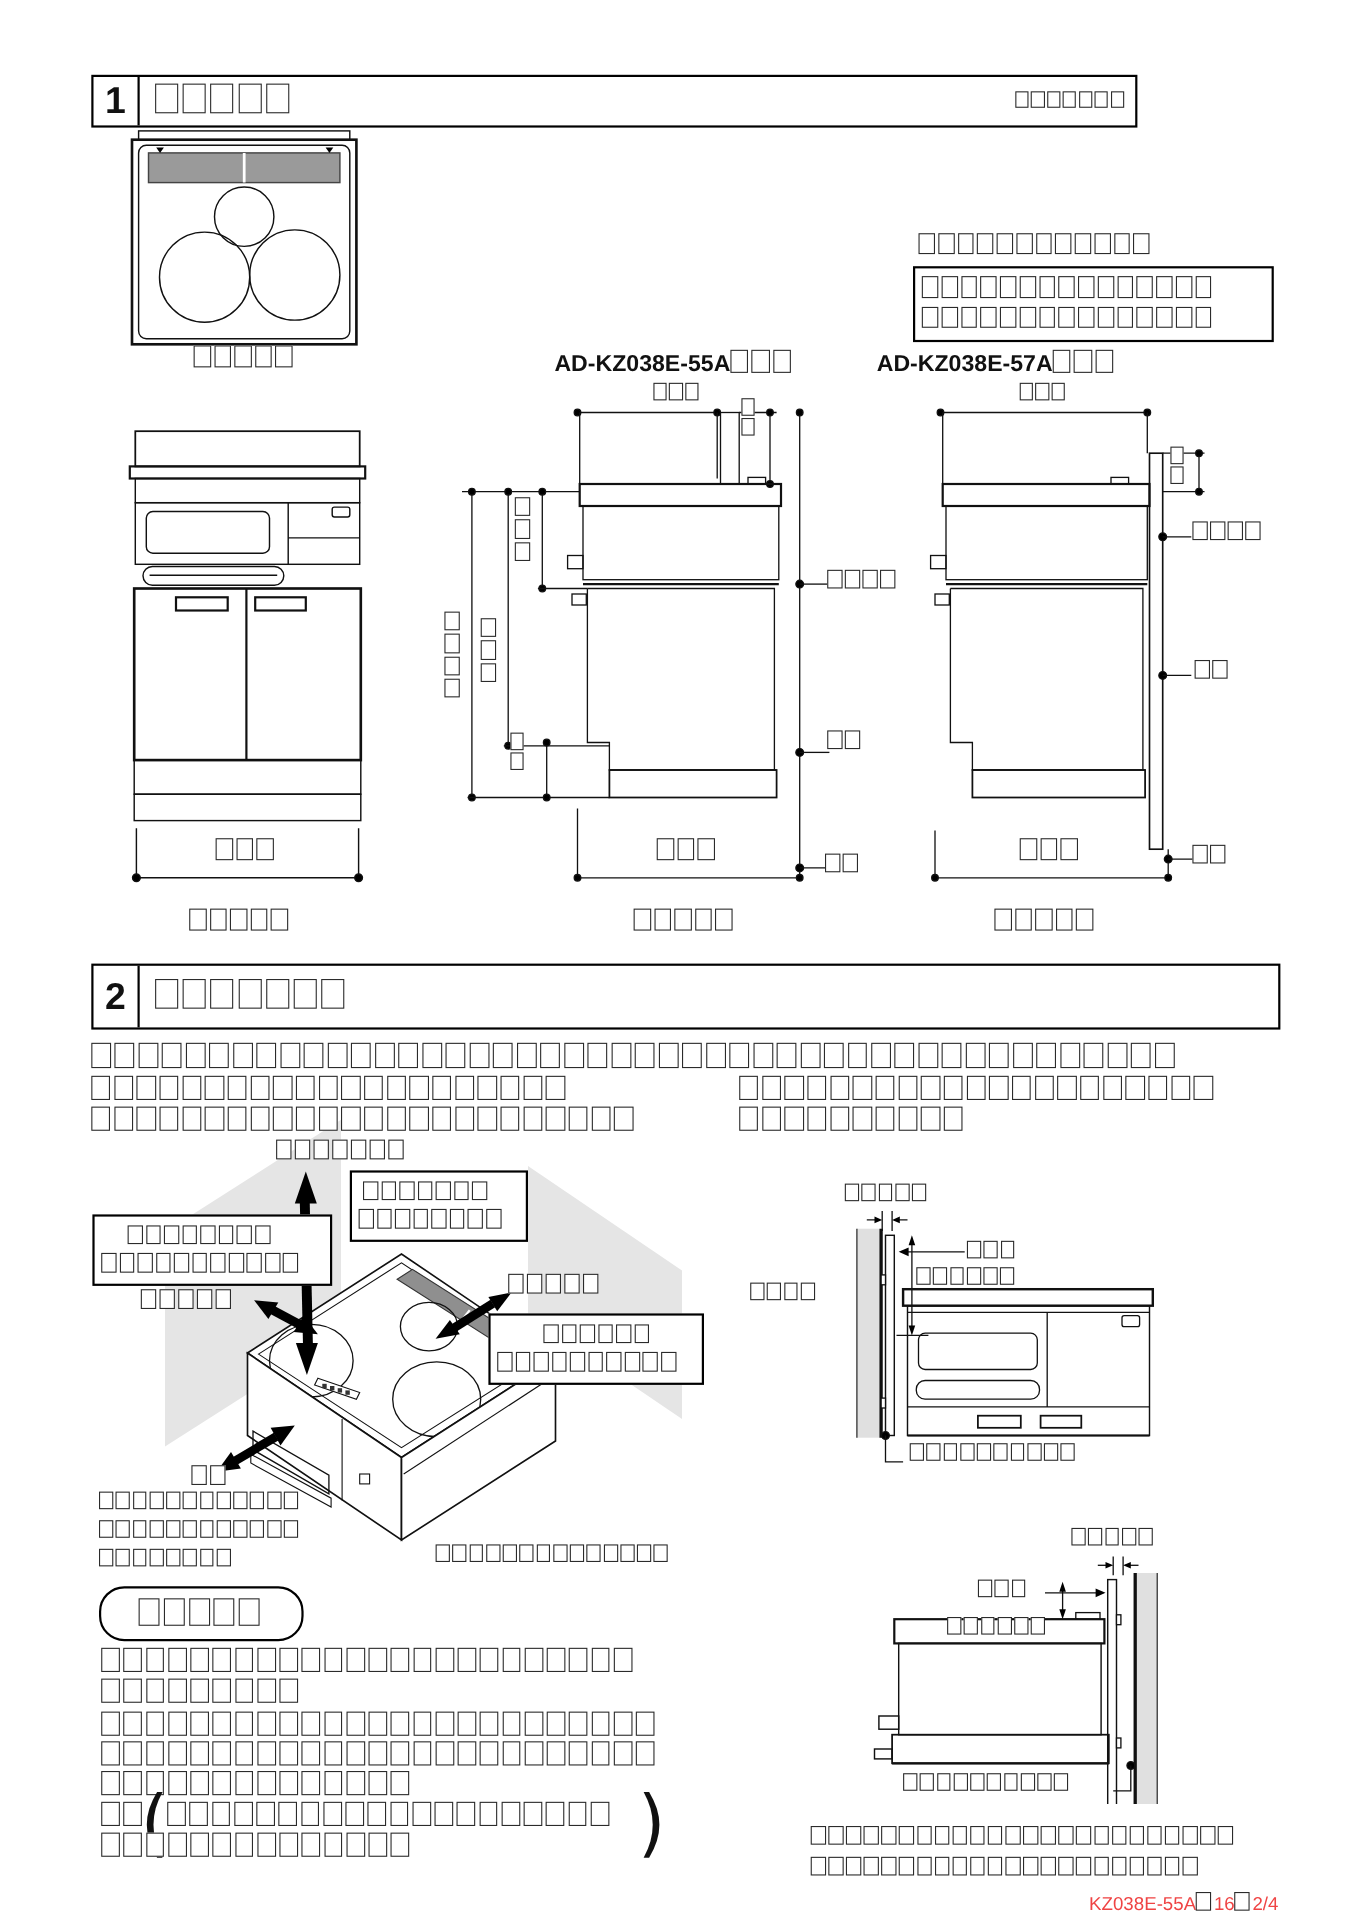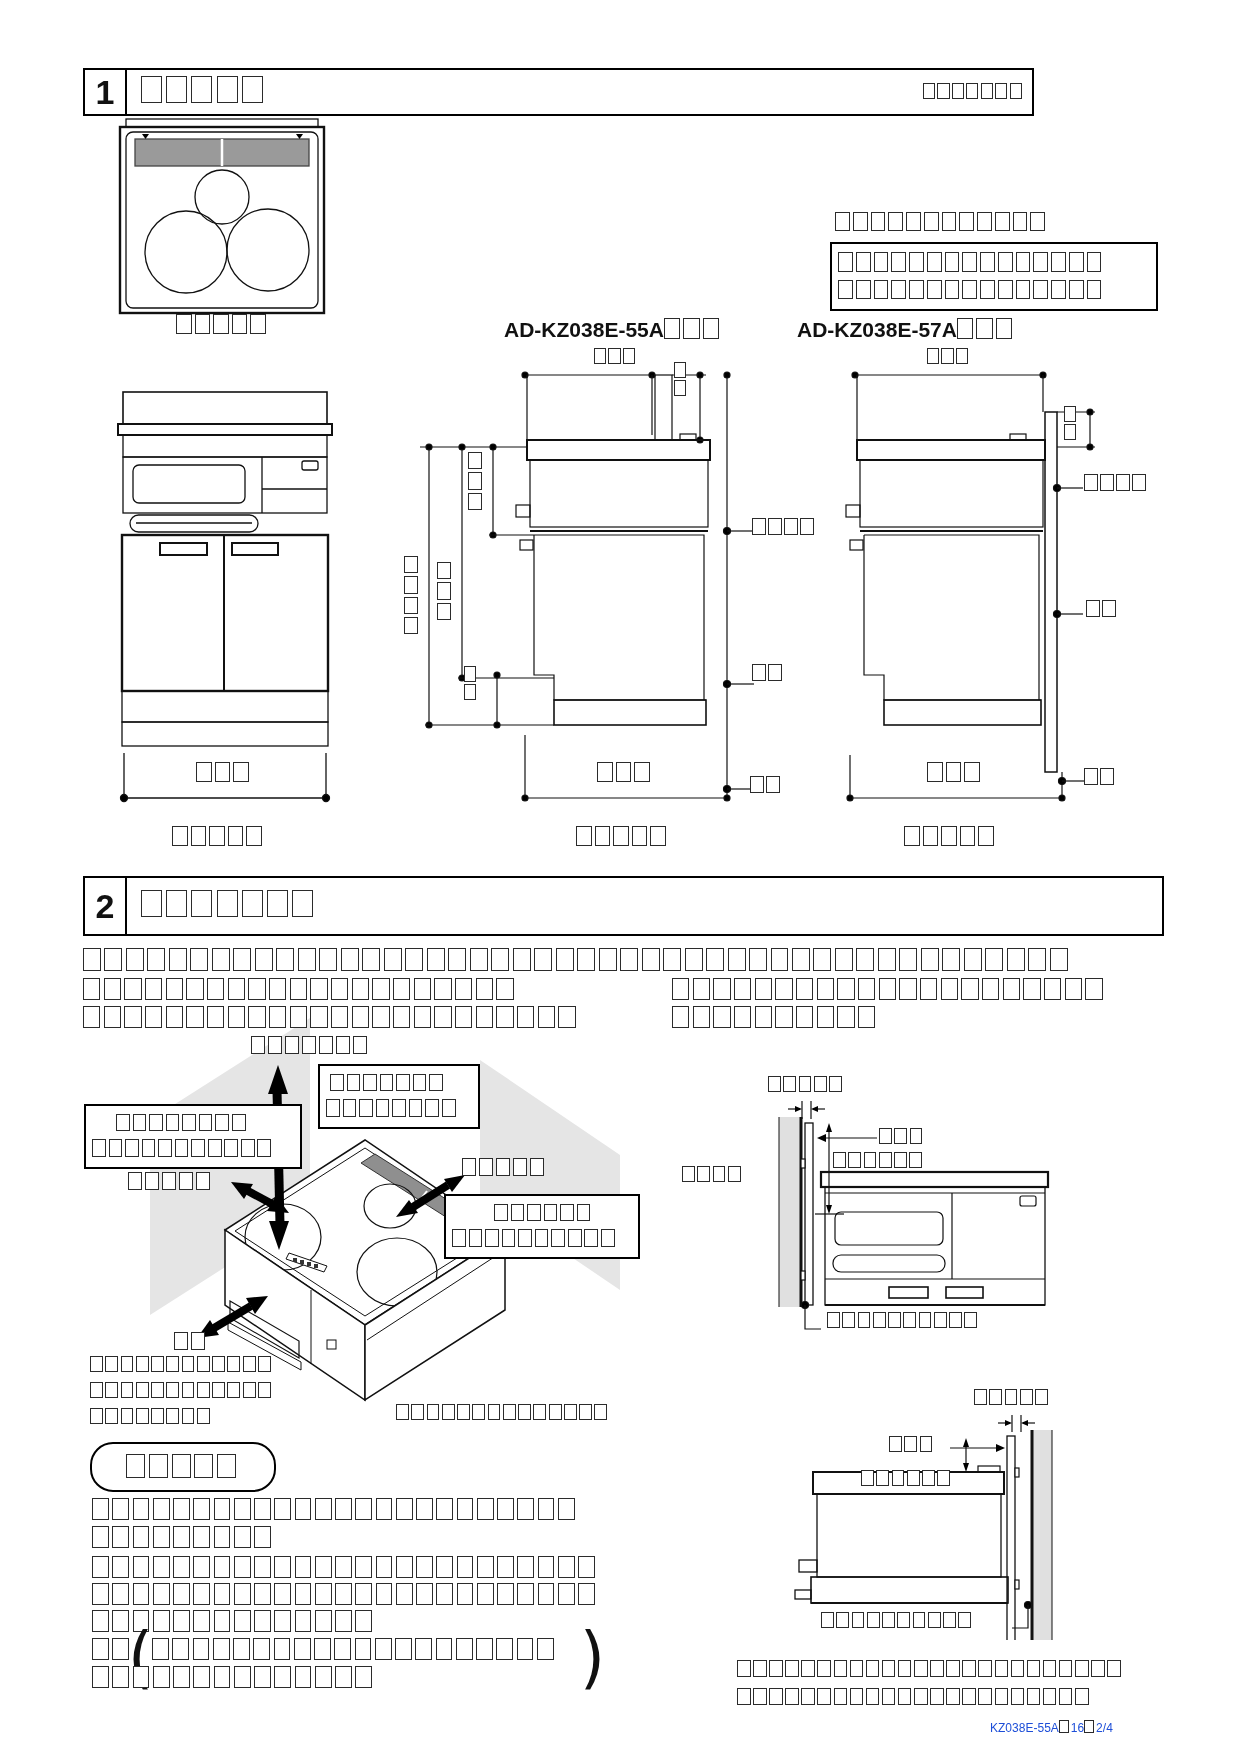--- a/index.html
+++ b/index.html
@@ -17,21 +17,21 @@
   .hdrtitle{margin-left:14px;font-size:28px}
   .hdrright{margin-left:auto;margin-right:8px;font-size:15px}
   .callout-box{position:absolute;border:2px solid #000;background:#fff;z-index:6;padding:6px 6px 4px 6px}
   .callout-box .row{display:block;line-height:1.45}
   .pill{position:absolute;border:2.5px solid #000;border-radius:23px;background:#fff;
         display:flex;align-items:center;justify-content:center;z-index:5}
   .bigparen{position:absolute;font-size:64px;font-weight:400;line-height:1;z-index:5;
             transform:scaleY(1.05);transform-origin:top left;font-family:"DejaVu Sans",sans-serif}
   .model{position:absolute;font-weight:bold;font-size:21px;z-index:5}
   svg{position:absolute;z-index:1}
-  .ftr{position:absolute;font-size:12px;color:#1d4ed8;z-index:5}
+  .ftr{position:absolute;font-size:17px;color:#ef4444;z-index:5}
 </style>
 </head>
 <body>
 
 <div id="page">
 
   <div class="hdr" style="left:83px;top:68px;width:947px;height:44px">
     <div class="hdrnum">1</div>
     <span class="hdrtitle"><span class="tofu-box"></span><span class="tofu-box"></span><span class="tofu-box"></span><span class="tofu-box"></span><span class="tofu-box"></span></span>
     <span class="hdrright"><span class="tofu-box"></span><span class="tofu-box"></span><span class="tofu-box"></span><span class="tofu-box"></span><span class="tofu-box"></span><span class="tofu-box"></span><span class="tofu-box"></span></span>

